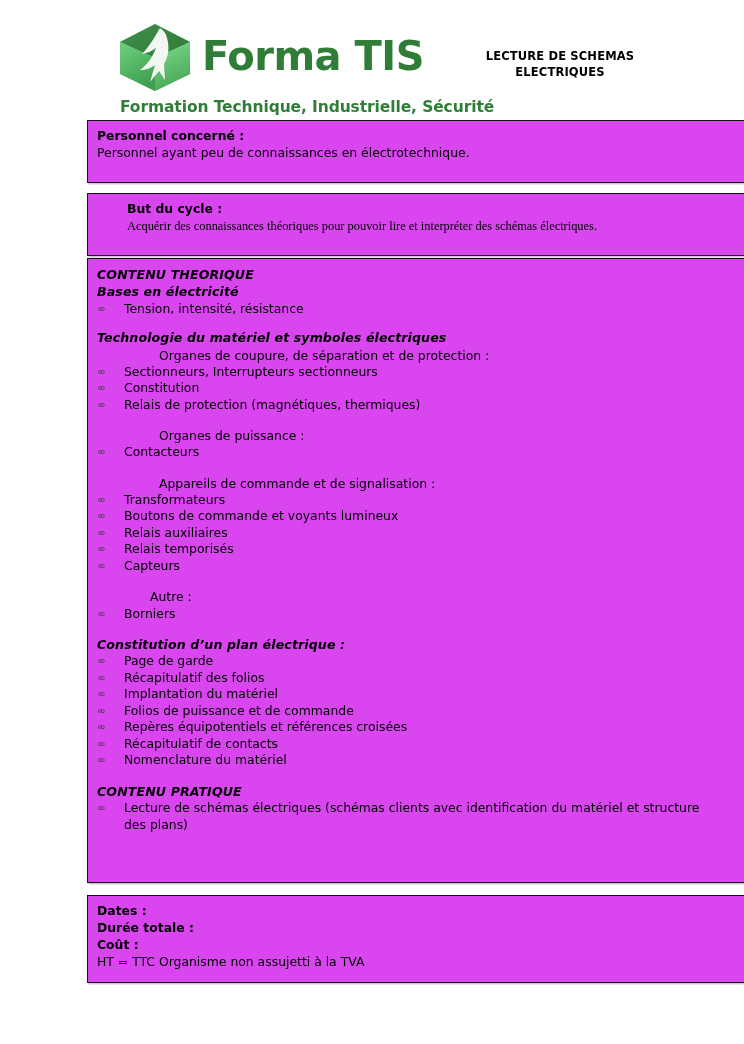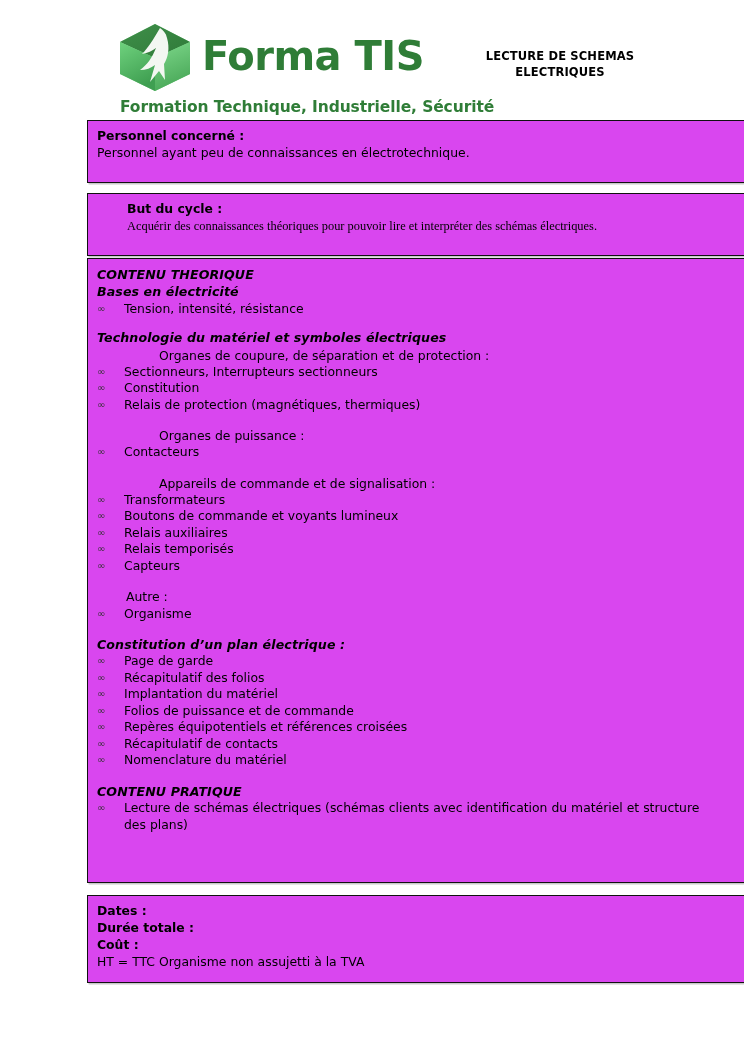--- a/index.html
+++ b/index.html
@@ -133,21 +133,21 @@
   ul.bl > li > .bullet {
     position: absolute;
     left: 0;
     top: 0;
     font-size: 10px;
     color: #333333;
     line-height: 1.62;
   }
 
   .ind-1 { margin-left: 62px; }   
-  .ind-2 { margin-left: 29px; }   
+  .ind-2 { margin-left: 53px; }   
   .bl-ind { margin-left: 92px; }
   .sp-12 { height: 12px; }
   .sp-14 { height: 14px; }
 
   .wrap-2 { padding-right: 30px; }
 </style>
 </head>
 <body>
 
 <div class="header">
@@ -279,21 +279,21 @@
         <span>Capteurs</span>
       </li>
     </ul>
 
     <div class="sp-14"></div>
 
     <div class="sub-head ind-2">Autre :</div>
     <ul class="bl bl-ind">
       <li>
         <span class="bullet">∞</span>
-        <span>Organisme</span>
+        <span>Borniers</span>
       </li>
     </ul>
 
     <div class="sp-14"></div>
 
     <div class="h-italic">Constitution d’un plan électrique :</div>
     <ul class="bl bl-ind">
       <li>
         <span class="bullet">∞</span>
         <span>Page de garde</span>

